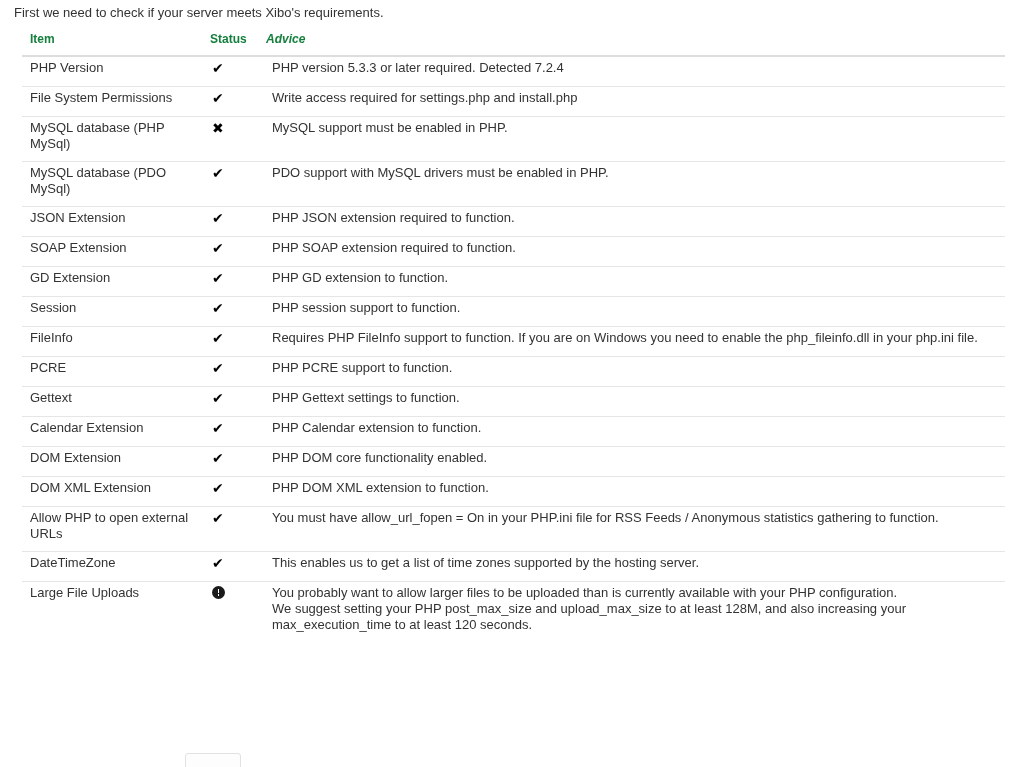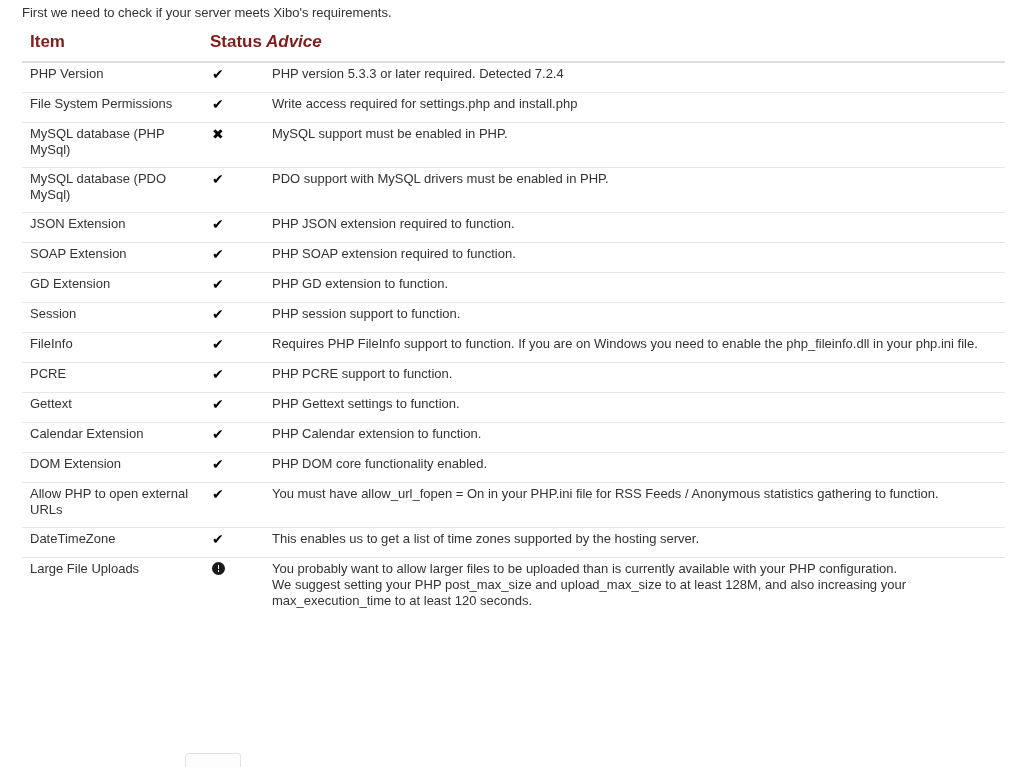--- a/index.html
+++ b/index.html
@@ -20,21 +20,21 @@
 
   .page {
     position: relative;
     width: 1024px;
     height: 767px;
     box-sizing: border-box;
   }
 
   .intro {
     position: absolute;
-    left: 22px;
+    left: 14px;
     top: 5px;
     font-size: 13px;
     line-height: 16px;
     color: #333333;
     white-space: nowrap;
   }
 
   .table-wrap {
     position: absolute;
     left: 22px;
@@ -47,23 +47,23 @@
     border-collapse: collapse;
     table-layout: fixed;
   }
 
   table.req col.c-item   { width: 182px; }
   table.req col.c-status { width: 60px; }
   table.req col.c-advice { width: 741px; }
 
   table.req thead th {
     text-align: left;
-    font-size: 17px;
+    font-size: 12px;
     font-weight: bold;
-    color: #7f1d1d;
+    color: #15803d;
     padding: 0 8px 9px 8px;
     border-bottom: 2px solid #dddddd;
     vertical-align: bottom;
   }
   table.req thead th.th-status { padding-left: 6px; }
   table.req thead th.th-advice { padding-left: 2px; font-style: italic; }
 
   table.req tbody td {
     border-top: 1px solid #e6e6e6;
     padding: 3px 8px 9px 8px;
@@ -241,20 +241,27 @@
             </td>
           </tr>
           <tr>
             <td class="item">DOM Extension</td>
             <td class="status"><span class="status-icon ok">✔</span></td>
             <td class="advice">
               <span class="advice-line">PHP DOM core functionality enabled.</span>
             </td>
           </tr>
           <tr>
+            <td class="item">DOM XML Extension</td>
+            <td class="status"><span class="status-icon ok">✔</span></td>
+            <td class="advice">
+              <span class="advice-line">PHP DOM XML extension to function.</span>
+            </td>
+          </tr>
+          <tr>
             <td class="item">Allow PHP to open external URLs</td>
             <td class="status"><span class="status-icon ok">✔</span></td>
             <td class="advice">
               <span class="advice-line">You must have allow_url_fopen = On in your PHP.ini file for RSS Feeds / Anonymous statistics gathering to function.</span>
             </td>
           </tr>
           <tr>
             <td class="item">DateTimeZone</td>
             <td class="status"><span class="status-icon ok">✔</span></td>
             <td class="advice">

